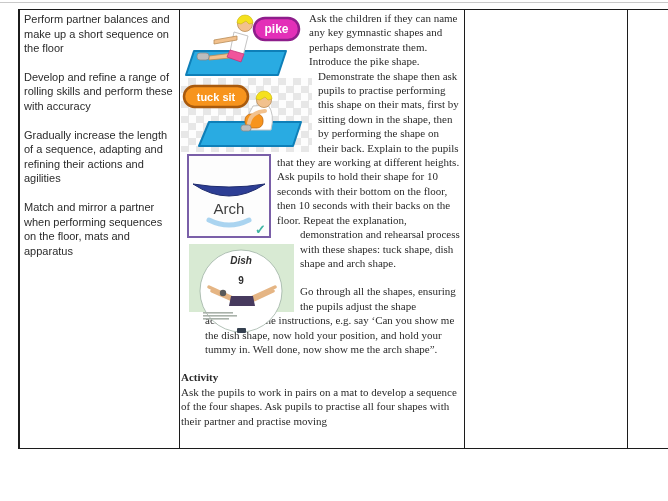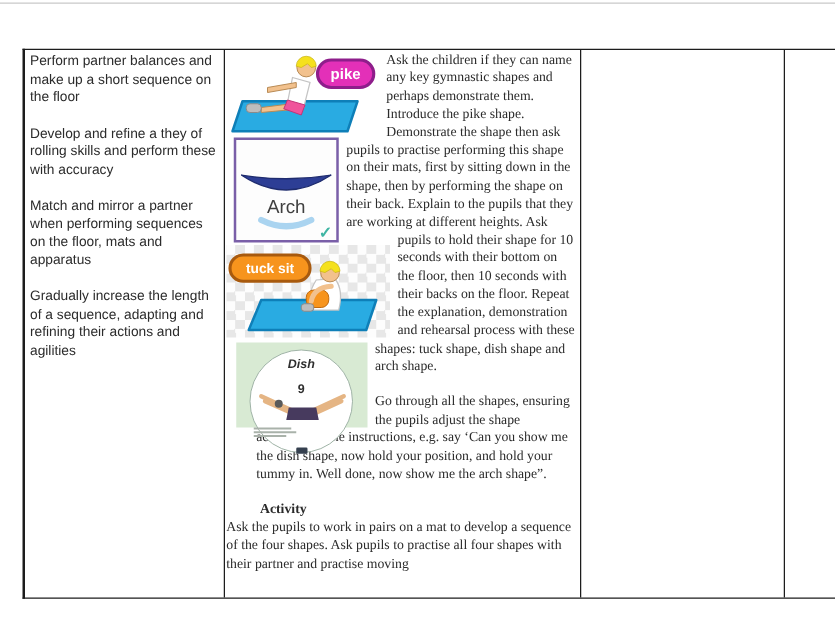--- a/index.html
+++ b/index.html
@@ -1,30 +1,30 @@
 <!DOCTYPE html>
 <html><head>
 <meta charset="utf-8">
 <style>
   html,body{margin:0;padding:0;background:#fff;}
   .screen{position:relative;width:668px;height:501px;background:#fff;overflow:hidden;
           font-family:"Liberation Sans",sans-serif;color:#2b2b2b;}
   .top-rule{position:absolute;left:0;top:2px;width:668px;height:1px;background:#c9c9c9;}
-  .table{position:absolute;left:18px;top:39px;width:650px;height:440px;display:flex;
+  .table{position:absolute;left:18px;top:9px;width:650px;height:440px;display:flex;
          border-top:1.5px solid #1c1c1c;border-bottom:1.5px solid #1c1c1c;border-left:2px solid #1c1c1c;
          box-sizing:border-box;}
   .col{box-sizing:border-box;height:100%;}
   .col1{width:160px;border-right:1.5px solid #1c1c1c;padding:2px 5px 0 4px;overflow:hidden;}
   .col1 p{margin:0 0 14px 0;font-size:11px;line-height:14.6px;}
   .col2{width:285px;border-right:1.5px solid #1c1c1c;padding:1px 4px 0 1px;overflow:hidden;}
   .col3{width:163px;border-right:1.5px solid #1c1c1c;}
   .col4{flex:1;}
   .col2 p{margin:0;font-size:11px;line-height:14.4px;font-family:Liberation Serif, serif;}
   .col2 .p2{margin-top:14px;margin-left:24px;}
-  .col2 .heading{margin-top:14px;font-weight:bold;margin-left:27px;}
+  .col2 .heading{margin-top:14px;font-weight:bold;}
   .fig{float:left;clear:left;position:relative;text-decoration:underline;}
   .fig-pike{width:121px;height:67px;margin:0 7px 0 0;background:#fff;}
   .fig-tuck{width:131px;height:74px;margin:0 6px 0 0;
     background-image:conic-gradient(#e7e7e7 90deg,#fdfdfd 90deg 180deg,#e7e7e7 180deg 270deg,#fdfdfd 270deg);
     background-size:15px 15px;}
   .fig-arch{width:84px;height:84px;margin:2px 6px 2px 6px;background:#fdfdfd;
     border:2px solid #7a5fa8;box-sizing:border-box;}
   .fig-dish{width:105px;height:68px;margin:4px 6px 0 8px;background:#d8ead3;}
   svg{display:block;}
   svg text{font-family:"Liberation Sans",sans-serif;}
@@ -37,23 +37,23 @@
 </head>
 <body>
 
 <div class="screen">
   <div class="top-rule"></div>
 
   <div class="table">
 
     <div class="col col1">
       <p>Perform partner balances and make up a short sequence on the floor</p>
-      <p>Develop and refine a they of rolling skills and perform these with accuracy</p>
+      <p>Develop and refine a range of rolling skills and perform these with accuracy</p>
+      <p>Gradually increase the length of a sequence, adapting and refining their actions and agilities</p>
       <p>Match and mirror a partner when performing sequences on the floor, mats and apparatus</p>
-      <p>Gradually increase the length of a sequence, adapting and refining their actions and agilities</p>
     </div>
 
     <div class="col col2">
 
       <div class="fig fig-pike">
         <svg width="121" height="67" viewBox="0 0 121 67">
           <polygon points="13,40 105,40 97,64 5,64" fill="#29ABE2" stroke="#0e7fb8" stroke-width="2" stroke-linejoin="round"></polygon>
           <g>
             <path d="M60,41 L28,45 L28,49 L60,46 Z" fill="#f2c18d" stroke="#b98b55" stroke-width="0.8"></path>
             <rect x="16" y="42" width="12" height="7" rx="3" fill="#bdbdbd" stroke="#8a8a8a" stroke-width="0.8"></rect>
@@ -63,44 +63,44 @@
             <circle cx="64" cy="13" r="7.5" fill="#f2c18d" stroke="#b98b55" stroke-width="0.8"></circle>
             <path d="M56,12 a8,8 0 0 1 16,0 l-4,1 -3,-3 -5,3 Z" fill="#f5e11d" stroke="#c9b513" stroke-width="0.6"></path>
           </g>
           <g>
             <rect x="73" y="7" width="45" height="22" rx="11" fill="#e330b8" stroke="#8e1e8b" stroke-width="2.5"></rect>
             <text class="pill-text" x="95.5" y="22" text-anchor="middle" font-size="12">pike</text>
           </g>
         </svg>
       </div>
 
-      <div class="fig fig-arch">
-        <svg width="80" height="80" viewBox="0 0 80 80">
-          <path d="M4,28 Q40,52 76,28 Q40,34 4,28 Z" fill="#2d3e95" stroke="#1f2c6e" stroke-width="1"></path>
-          <text class="arch-word" x="40" y="58" text-anchor="middle">Arch</text>
-          <path d="M20,64 Q40,74 60,64" fill="none" stroke="#aad4f0" stroke-width="5" stroke-linecap="round"></path>
-          <text class="check" x="66" y="78">✓</text>
-        </svg>
-      </div>
-
       <div class="fig fig-tuck">
         <svg width="131" height="74" viewBox="0 0 131 74">
           <polygon points="28,44 120,44 112,68 18,68" fill="#29ABE2" stroke="#0e7fb8" stroke-width="2" stroke-linejoin="round"></polygon>
           <g>
             <path d="M72,28 Q63,42 70,52 L90,52 Q94,36 87,27 Z" fill="#ffffff" stroke="#c4c4c4" stroke-width="1"></path>
             <rect x="64" y="36" width="18" height="14" rx="6" fill="#f7941d" stroke="#c06a0f" stroke-width="0.8"></rect>
             <path d="M84,33 Q70,34 68,45" fill="none" stroke="#f2c18d" stroke-width="4" stroke-linecap="round"></path>
             <rect x="60" y="47" width="10" height="6" rx="2.5" fill="#bdbdbd" stroke="#8a8a8a" stroke-width="0.8"></rect>
             <circle cx="83" cy="22" r="7.5" fill="#f2c18d" stroke="#b98b55" stroke-width="0.8"></circle>
             <path d="M75,21 a8,8 0 0 1 16,0 l-4,1 -3,-3 -5,3 Z" fill="#f5e11d" stroke="#c9b513" stroke-width="0.6"></path>
           </g>
           <g>
             <rect x="3" y="8" width="64" height="21" rx="10.5" fill="#f7941d" stroke="#a85a0e" stroke-width="2.5"></rect>
             <text class="pill-text" x="35" y="22.5" text-anchor="middle" font-size="11">tuck sit</text>
           </g>
+        </svg>
+      </div>
+
+      <div class="fig fig-arch">
+        <svg width="80" height="80" viewBox="0 0 80 80">
+          <path d="M4,28 Q40,52 76,28 Q40,34 4,28 Z" fill="#2d3e95" stroke="#1f2c6e" stroke-width="1"></path>
+          <text class="arch-word" x="40" y="58" text-anchor="middle">Arch</text>
+          <path d="M20,64 Q40,74 60,64" fill="none" stroke="#aad4f0" stroke-width="5" stroke-linecap="round"></path>
+          <text class="check" x="66" y="78">✓</text>
         </svg>
       </div>
 
       <div class="fig fig-dish">
         <svg width="105" height="93" viewBox="0 0 105 93">
           <circle cx="52" cy="47" r="41" fill="#ffffff" stroke="#9fb3a6" stroke-width="0.8"></circle>
           <text class="dish-word" x="52" y="20" text-anchor="middle">Dish</text>
           <text class="dish-num" x="52" y="40" text-anchor="middle">9</text>
           <g>
             <path d="M46,55 L20,43" stroke="#e5b584" stroke-width="3.5" stroke-linecap="round"></path>

